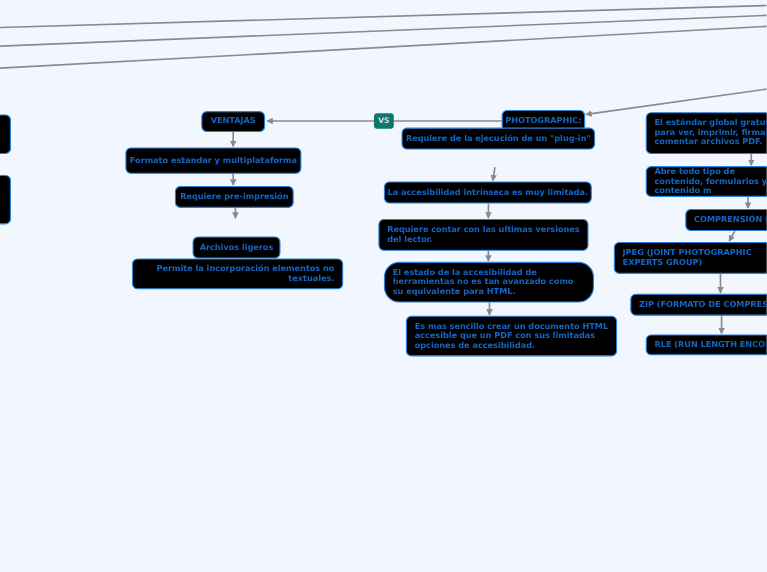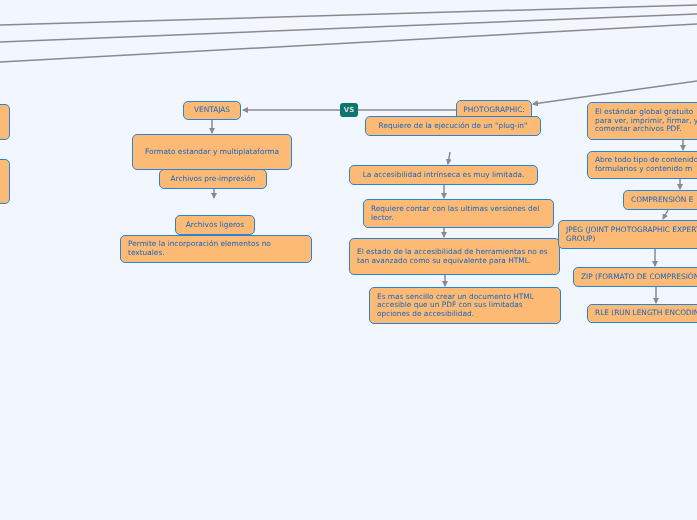--- a/index.html
+++ b/index.html
@@ -4,22 +4,22 @@
 <style>
   html, body { margin: 0; padding: 0; }
   body {
     width: 697px; height: 520px; overflow: hidden;
     background: #f2f6fe; position: relative;
     font-family: "DejaVu Sans", "Liberation Sans", sans-serif;
   }
   svg.links { position: absolute; left: 0; top: 0; width: 697px; height: 520px; }
   .node {
     position: absolute; box-sizing: border-box;
-    background: #fdba74; border: 1.5px solid #2a83da; border-radius: 5px;
-    color: #1565c0; font-weight: normal; font-size: 7.4px; line-height: 8.6px;
+    background: #000000; border: 1.5px solid #2a83da; border-radius: 5px;
+    color: #1565c0; font-weight: bold; font-size: 7.4px; line-height: 8.6px;
     padding: 4px 7px; white-space: nowrap; overflow: hidden;
   }
   .node.c { text-align: center; display: flex; align-items: center; justify-content: center; }
   .node.l { text-align: left; white-space: normal; display: flex; align-items: center; }
   .vs {
     position: absolute; left: 340px; top: 103px; width: 18px; height: 14px;
     background: #0f766e; border-radius: 3px; color: #dcdcdc;
     font-size: 7px; font-weight: bold; display: flex; align-items: center; justify-content: center;
     font-family: "DejaVu Sans", sans-serif;
   }
@@ -61,30 +61,30 @@
     <line x1="656" y1="287" x2="656" y2="303" marker-end="url(#ah)"></line>
   </g>
 </svg>
 
 <div class="node" style="left:-10px;top:104px;width:20px;height:36px;"></div>
 <div class="node" style="left:-10px;top:159px;width:20px;height:45px;"></div>
 
 <div class="vs">VS</div>
 
 <div class="node c" style="left:183px;top:101px;width:58px;height:19px;">VENTAJAS</div>
-<div class="node c" style="left:132px;top:134px;width:160px;height:36px;">Formato estandar y multiplataforma</div>
-<div class="node c" style="left:159px;top:169px;width:108px;height:20px;">Archivos pre-impresión</div>
+<div class="node c" style="left:114px;top:134px;width:160px;height:24px;">Formato estandar y multiplataforma</div>
+<div class="node c" style="left:159px;top:169px;width:108px;height:20px;">Requiere pre-impresión</div>
 <div class="node c" style="left:175px;top:199px;width:80px;height:20px;margin-top:16px;">Archivos ligeros</div>
-<div class="node l" style="left:120px;top:235px;width:192px;height:28px;">Permite la incorporación elementos no textuales.</div>
+<div class="node l" style="left:120px;top:235px;width:192px;height:28px;text-align:right;">Permite la incorporación elementos no textuales.</div>
 
 <div class="node c" style="left:456px;top:100px;width:76px;height:20px;">PHOTOGRAPHIC:</div>
 <div class="node c" style="left:365px;top:116px;width:176px;height:20px;">Requiere de la ejecución de un "plug-in"</div>
 <div class="node c" style="left:349px;top:165px;width:189px;height:20px;">La accesibilidad intrínseca es muy limitada.</div>
-<div class="node l" style="left:363px;top:199px;width:191px;height:29px;">Requiere contar con las ultimas versiones del lector.</div>
-<div class="node l" style="left:349px;top:238px;width:211px;height:37px;">El estado de la accesibilidad de herramientas no es tan avanzado como su equivalente para HTML.</div>
+<div class="node l" style="left:344px;top:199px;width:191px;height:29px;">Requiere contar con las ultimas versiones del lector.</div>
+<div class="node l" style="left:349px;top:238px;width:191px;height:37px;border-radius:14px;">El estado de la accesibilidad de herramientas no es tan avanzado como su equivalente para HTML.</div>
 <div class="node l" style="left:369px;top:287px;width:192px;height:37px;">Es mas sencillo crear un documento HTML accesible que un PDF con sus limitadas opciones de accesibilidad.</div>
 
 <div class="node l" style="left:587px;top:102px;width:130px;height:38px;">El estándar global gratuito para ver, imprimir, firmar, y comentar archivos PDF.</div>
 <div class="node l" style="left:587px;top:151px;width:130px;height:28px;">Abre todo tipo de contenido, formularios y contenido m</div>
 <div class="node c" style="left:623px;top:190px;width:100px;height:20px;justify-content:flex-start;">COMPRENSIÓN E</div>
 <div class="node l" style="left:558px;top:220px;width:165px;height:29px;">JPEG (JOINT PHOTOGRAPHIC  EXPERTS GROUP)</div>
 <div class="node c" style="left:573px;top:267px;width:150px;height:20px;justify-content:flex-start;">ZIP (FORMATO DE COMPRESIÓN</div>
 <div class="node c" style="left:587px;top:304px;width:136px;height:19px;justify-content:flex-start;">RLE (RUN LENGTH ENCODING</div>
 
 </body></html>

